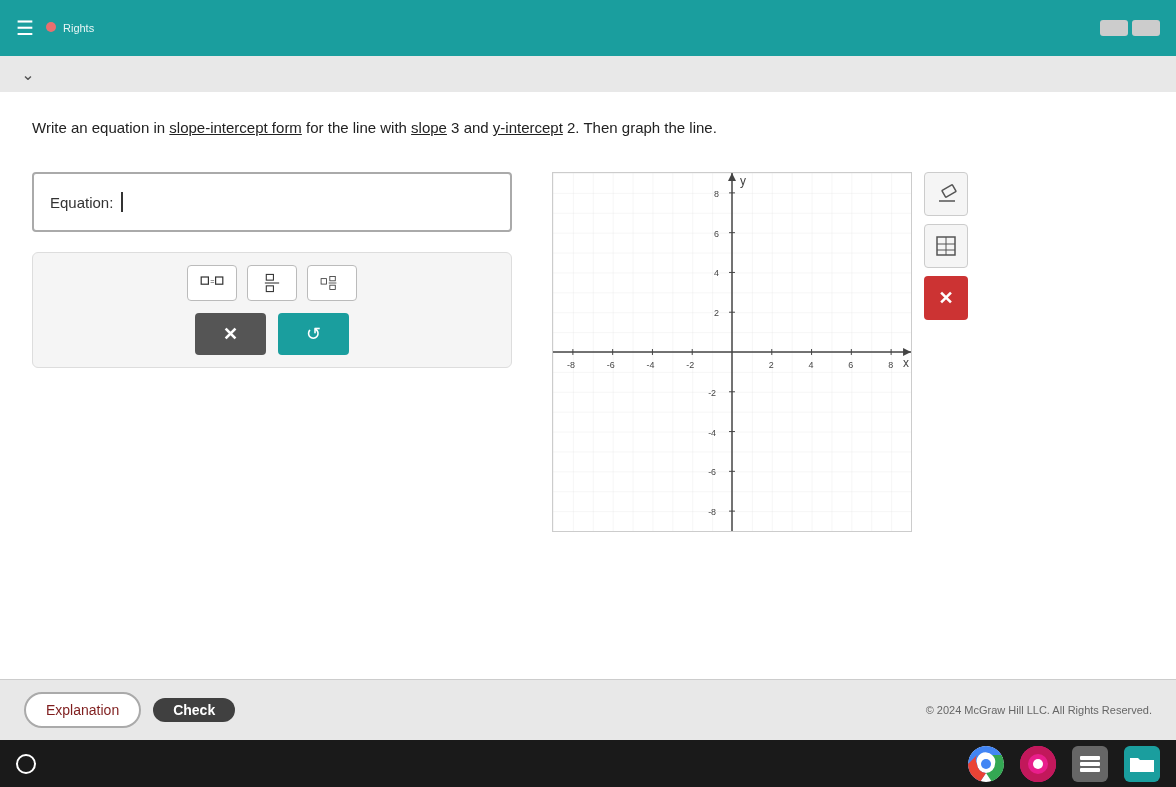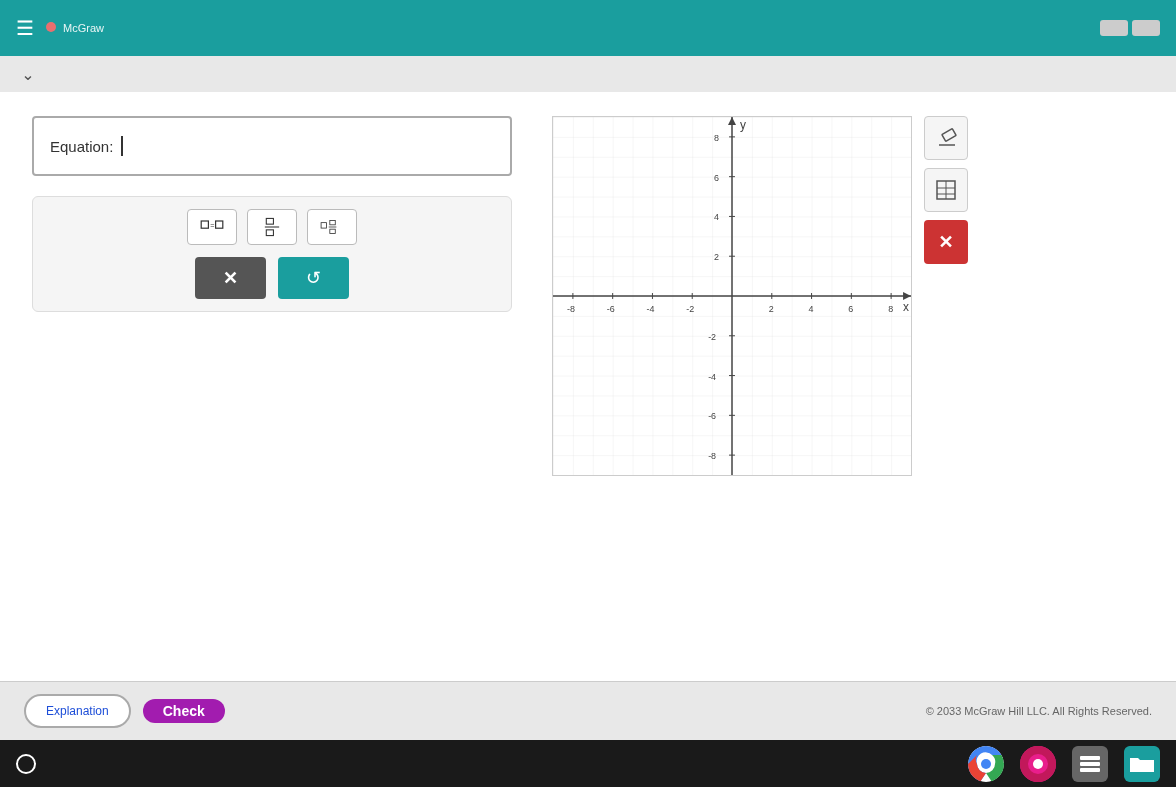--- a/index.html
+++ b/index.html
@@ -270,27 +270,27 @@
       align-items: center;
       gap: 12px;
       border-top: 1px solid #ccc;
     }
 
     .btn-explanation {
       background: white;
       border: 2px solid #aaa;
       border-radius: 20px;
       padding: 8px 20px;
-      font-size: 12px;
-      cursor: pointer;
-      color: #1d4ed8;
+      font-size: 14px;
+      cursor: pointer;
+      color: #7f1d1d;
     }
 
     .btn-check {
-      background: #a21caf;
+      background: #404040;
       color: white;
       border: none;
       border-radius: 20px;
       padding: 4px 20px;
       font-size: 14px;
       cursor: pointer;
       font-weight: bold;
     }
 
     .copyright {
@@ -350,35 +350,38 @@
 </head>
 <body>
 
 <div class="app-window">
 
   <div class="header">
     <span class="hamburger-icon">☰</span>
     <div class="header-text">
       <div class="subtitle">
         <span class="header-dot"></span>
-        <span>McGraw</span>
+        <span>Rights</span>
       </div>
     </div>
     <div class="window-controls">
       <div class="win-btn"></div>
       <div class="win-btn"></div>
     </div>
   </div>
 
   <div class="sub-header">
     <div class="chevron-down">⌄</div>
   </div>
 
   <div class="main-content">
 
+    <div class="problem-text">
+      Write an equation in <span class="underline">slope-intercept form</span> for the line with <span class="underline">slope</span> 3 and <span class="underline">y-intercept</span> 2. Then graph the line.
+    </div>
 
     <div class="work-area">
 
       <div class="left-panel">
 
         <div class="equation-box">
           <span class="equation-label">Equation:</span>
           <span class="equation-cursor"></span>
         </div>
 
@@ -509,21 +512,21 @@
             <button class="tool-btn-x">✕</button>
           </div>
         </div>
       </div>
     </div>
   </div>
 
   <div class="footer-bar">
     <button class="btn-explanation">Explanation</button>
     <button class="btn-check">Check</button>
-    <span class="copyright">© 2033 McGraw Hill LLC. All Rights Reserved.</span>
+    <span class="copyright">© 2024 McGraw Hill LLC. All Rights Reserved.</span>
   </div>
 </div>
 
 <div class="taskbar">
   <div class="taskbar-circle"></div>
   <div class="taskbar-icons">
 
     <div class="taskbar-icon" style="position:relative; overflow:hidden;">
       <svg width="36" height="36" viewBox="0 0 36 36" xmlns="http://www.w3.org/2000/svg">
         <circle cx="18" cy="18" r="18" fill="#fff"></circle>

